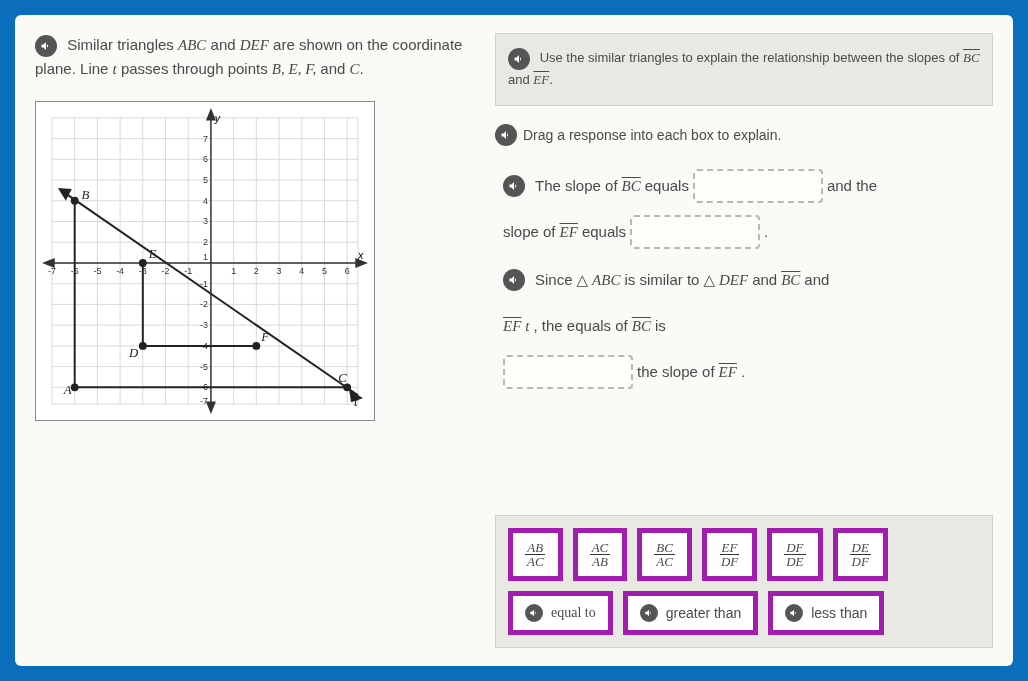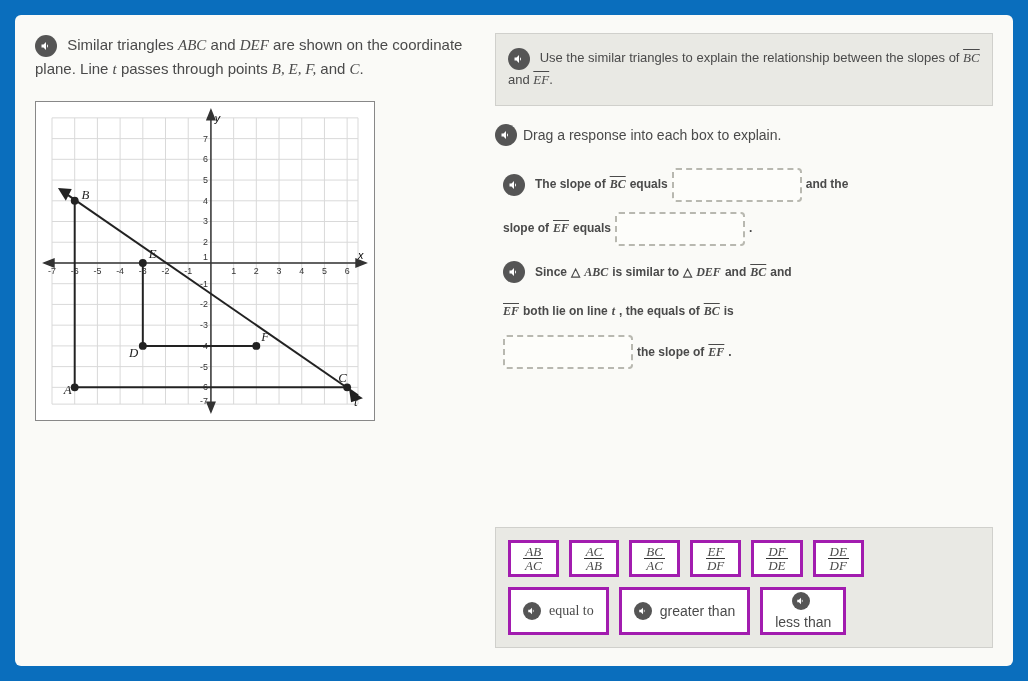--- a/index.html
+++ b/index.html
@@ -49,43 +49,43 @@
     font-size: 13px;
     line-height: 1.6;
     margin-bottom: 18px;
   }
   .sub-instruction {
     font-size: 14px;
     margin-bottom: 22px;
     display: flex;
     align-items: center;
   }
-  .response-area { padding-left: 8px; font-size: 12px; line-height: 2.4; font-weight: bold; }
+  .response-area { padding-left: 8px; font-size: 15px; line-height: 2.4; }
   .response-line { display: flex; align-items: center; flex-wrap: wrap; gap: 4px; margin-bottom: 10px; }
   .drop-target {
     display: inline-block;
     border: 2px dashed #b8b8b0;
     border-radius: 4px;
     width: 130px;
     height: 34px;
     vertical-align: middle;
     background: #fdfdfa;
   }
   .drag-bank {
     background: #e9e9e4;
     border: 1px solid #d0d0cc;
     padding: 12px;
     margin-top: auto;
   }
   .drag-row { display: flex; gap: 10px; margin-bottom: 10px; justify-content: flex-start; flex-wrap: wrap; }
   .drag-row:last-child { margin-bottom: 0; }
   .drag-chip {
     background: #fff;
-    border: 3px solid #a21caf;
-    padding: 2px 12px;
+    border: 5px solid #a21caf;
+    padding: 8px 12px;
     font-size: 14px;
     display: inline-flex;
     align-items: center;
     gap: 4px;
     cursor: grab;
     font-family: "Times New Roman", serif;
   }
   .frac {
     display: inline-flex;
     flex-direction: column;
@@ -288,21 +288,20 @@
         <span> is similar to </span>
         <span class="triangle-sym">△</span>
           <span class="mi">DEF</span>
         <span> and </span>
         <span class="overline">BC</span>
         <span> and</span>
       </div>
 
       <div class="response-line">
         <span class="overline">EF</span>
-        <span> both lie on line </span>
         <span class="mi">t</span>
         <span>, the equals of </span>
         <span class="overline">BC</span>
         <span> is</span>
       </div>
 
       <div class="response-line">
         <span class="drop-target"></span>
         <span> the slope of </span>
         <span class="overline">EF</span>
@@ -360,21 +359,21 @@
           <span>equal to</span>
         </div>
         <div class="drag-chip" style="font-family:Arial;">
           <span class="audio-icon small">
               <svg viewBox="0 0 24 24">
                 <path d="M3 9v6h4l5 5V4L7 9H3zm13 3a4 4 0 0 0-2-3.5v7A4 4 0 0 0 16 12z"></path>
               </svg>
             </span>
           <span>greater than</span>
         </div>
-        <div class="drag-chip" style="font-family:Arial;flex-direction:column;">
+        <div class="drag-chip" style="font-family:Arial;">
           <span class="audio-icon small">
               <svg viewBox="0 0 24 24">
                 <path d="M3 9v6h4l5 5V4L7 9H3zm13 3a4 4 0 0 0-2-3.5v7A4 4 0 0 0 16 12z"></path>
               </svg>
             </span>
           <span>less than</span>
         </div>
       </div>
     </div>
 

